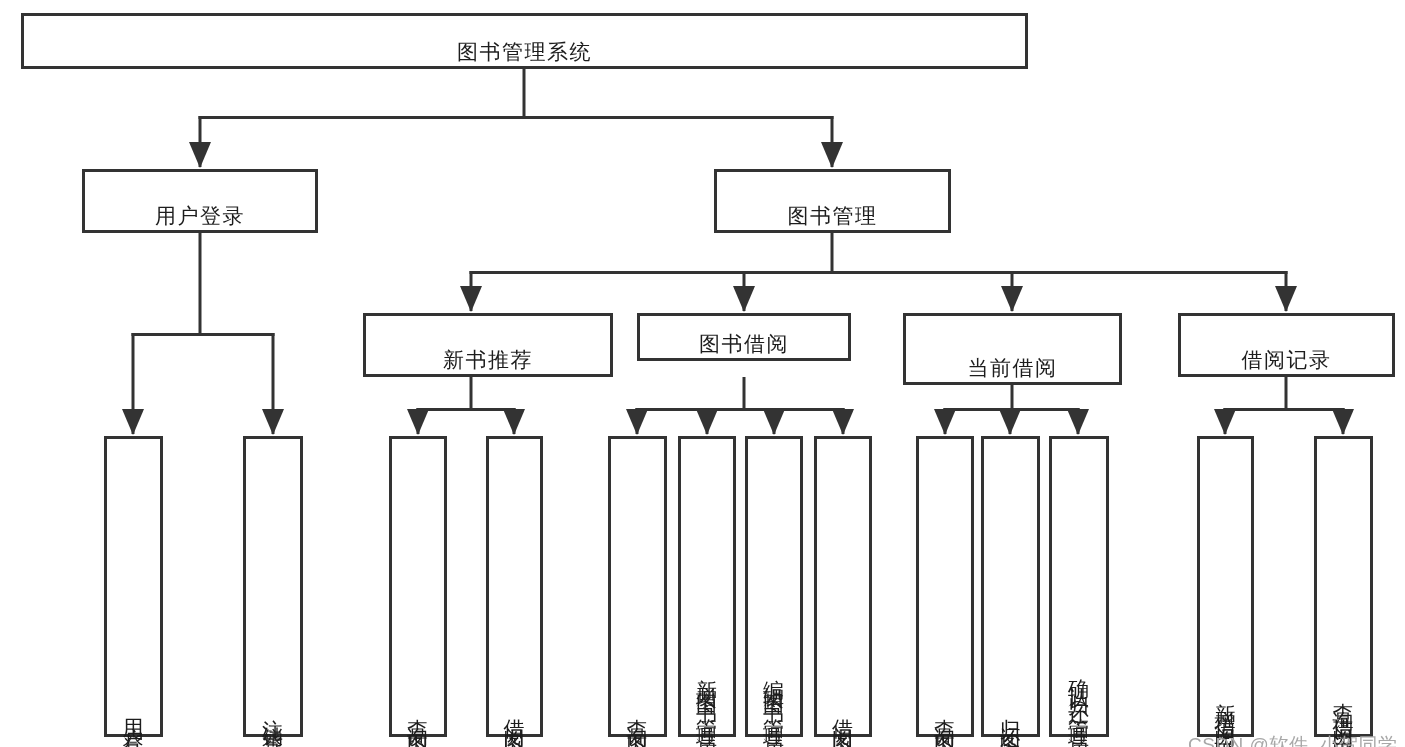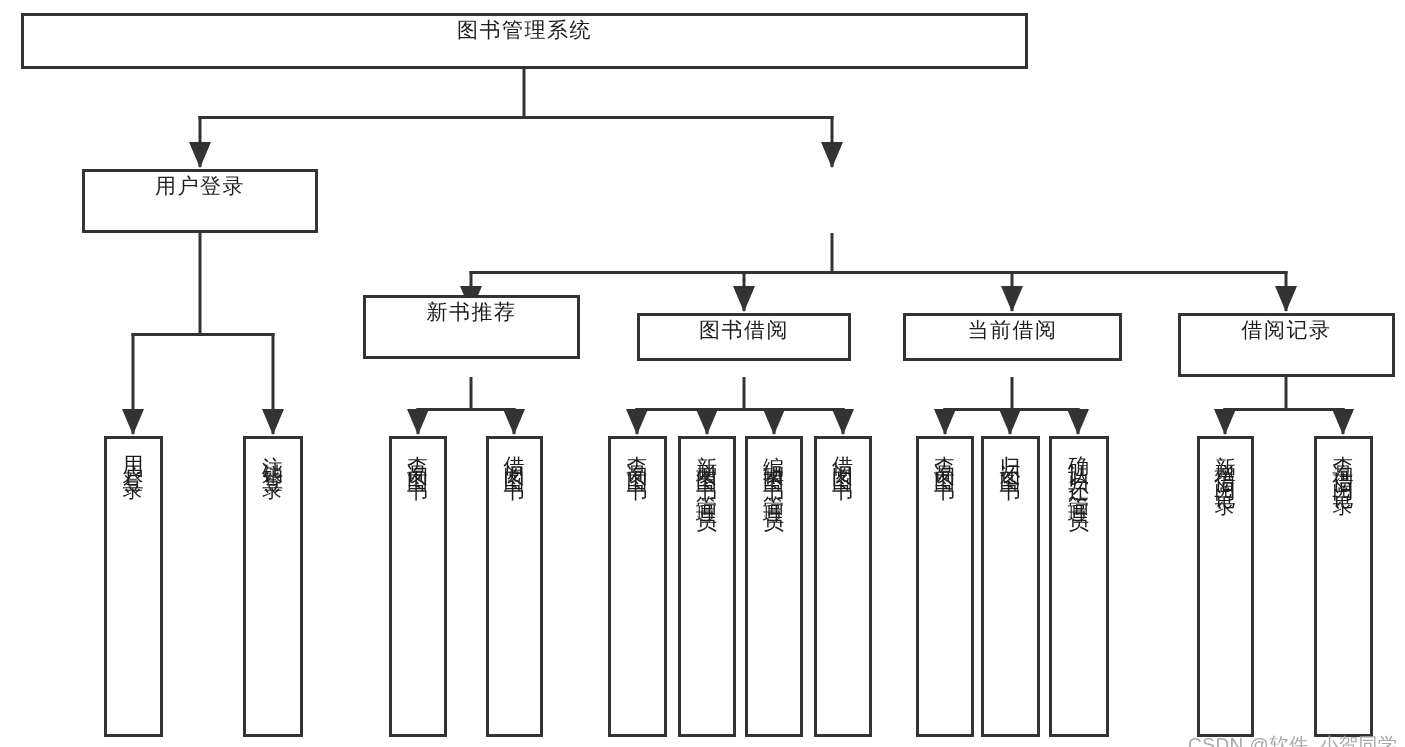--- a/index.html
+++ b/index.html
@@ -4,21 +4,21 @@
 <style>
   html,body{margin:0;padding:0;background:#fff;}
   #stage{
     position:relative;width:1405px;height:747px;background:#ffffff;overflow:hidden;
     font-family:"Liberation Sans","DejaVu Sans",sans-serif;
   }
   #edges{position:absolute;left:0;top:0;width:1405px;height:747px;}
   .box{
     position:absolute;box-sizing:border-box;background:#ffffff;
     border:3px solid #333333;color:#1d1d1d;
-    display:flex;align-items:flex-start;justify-content:center;
+    display:flex;align-items:flex-end;justify-content:center;
     z-index:2;
   }
   .hbox{font-size:21px;letter-spacing:1.5px;font-weight:500;}
   .vbox{top:436px;height:301px;}
   .vbox .vlabel{
     writing-mode:vertical-rl;
     font-size:21px;letter-spacing:8px;font-weight:500;
     line-height:1;white-space:nowrap;
   }
   #watermark{
@@ -95,28 +95,31 @@
     </g>
   </svg>
 
   <div class="box hbox" style="left:21px;top:13px;width:1007px;height:56px">
     <span>图书管理系统</span>
   </div>
 
   <div class="box hbox" style="left:82px;top:169px;width:236px;height:64px">
     <span>用户登录</span>
   </div>
+  <div class="box hbox" style="left:714px;top:169px;width:237px;height:64px">
+    <span>图书管理</span>
+  </div>
 
-  <div class="box hbox" style="left:363px;top:295px;width:217px;height:64px">
+  <div class="box hbox" style="left:363px;top:313px;width:250px;height:64px">
     <span>新书推荐</span>
   </div>
   <div class="box hbox" style="left:637px;top:313px;width:214px;height:48px">
     <span>图书借阅</span>
   </div>
-  <div class="box hbox" style="left:903px;top:313px;width:219px;height:48px">
+  <div class="box hbox" style="left:903px;top:313px;width:219px;height:72px">
     <span>当前借阅</span>
   </div>
   <div class="box hbox" style="left:1178px;top:313px;width:217px;height:64px">
     <span>借阅记录</span>
   </div>
 
   <div class="box vbox" style="left:104px;width:59px">
     <span class="vlabel">用户登录</span>
   </div>
   <div class="box vbox" style="left:243px;width:60px">

